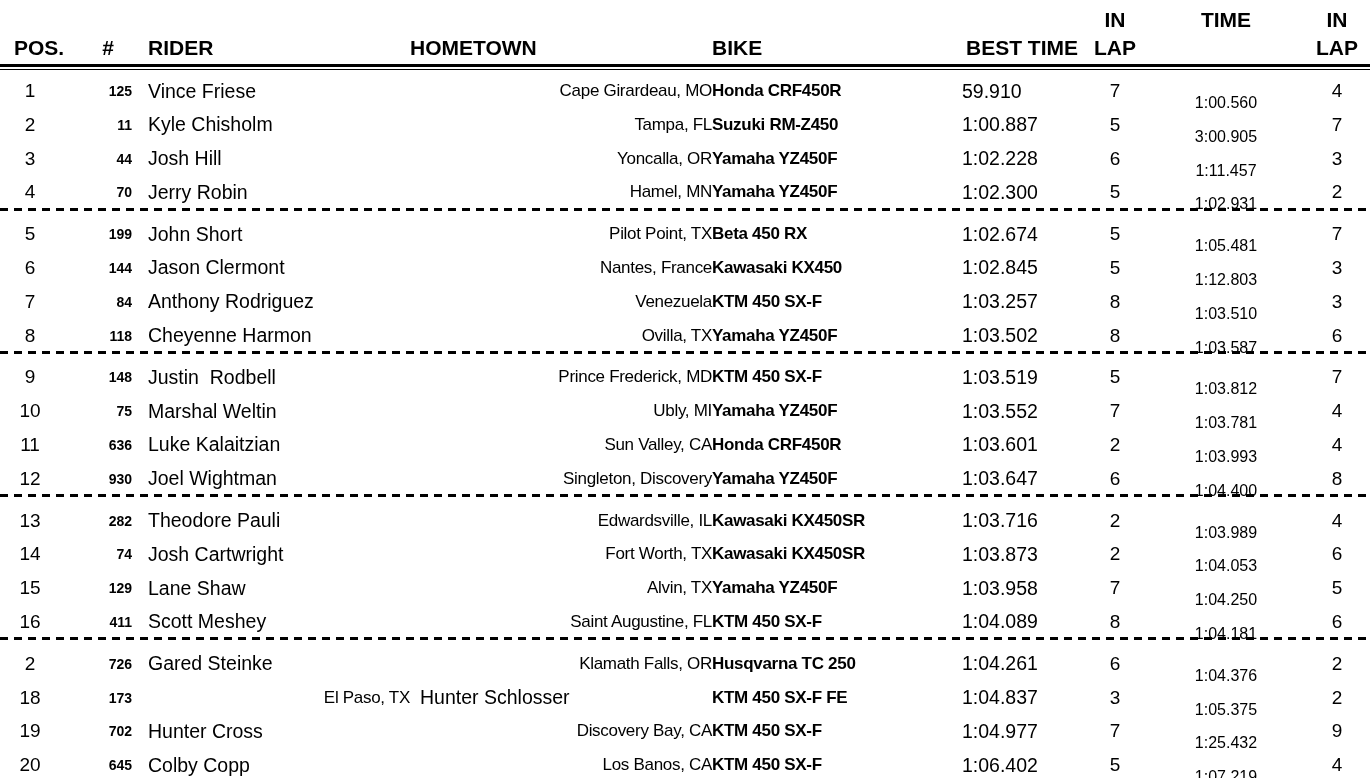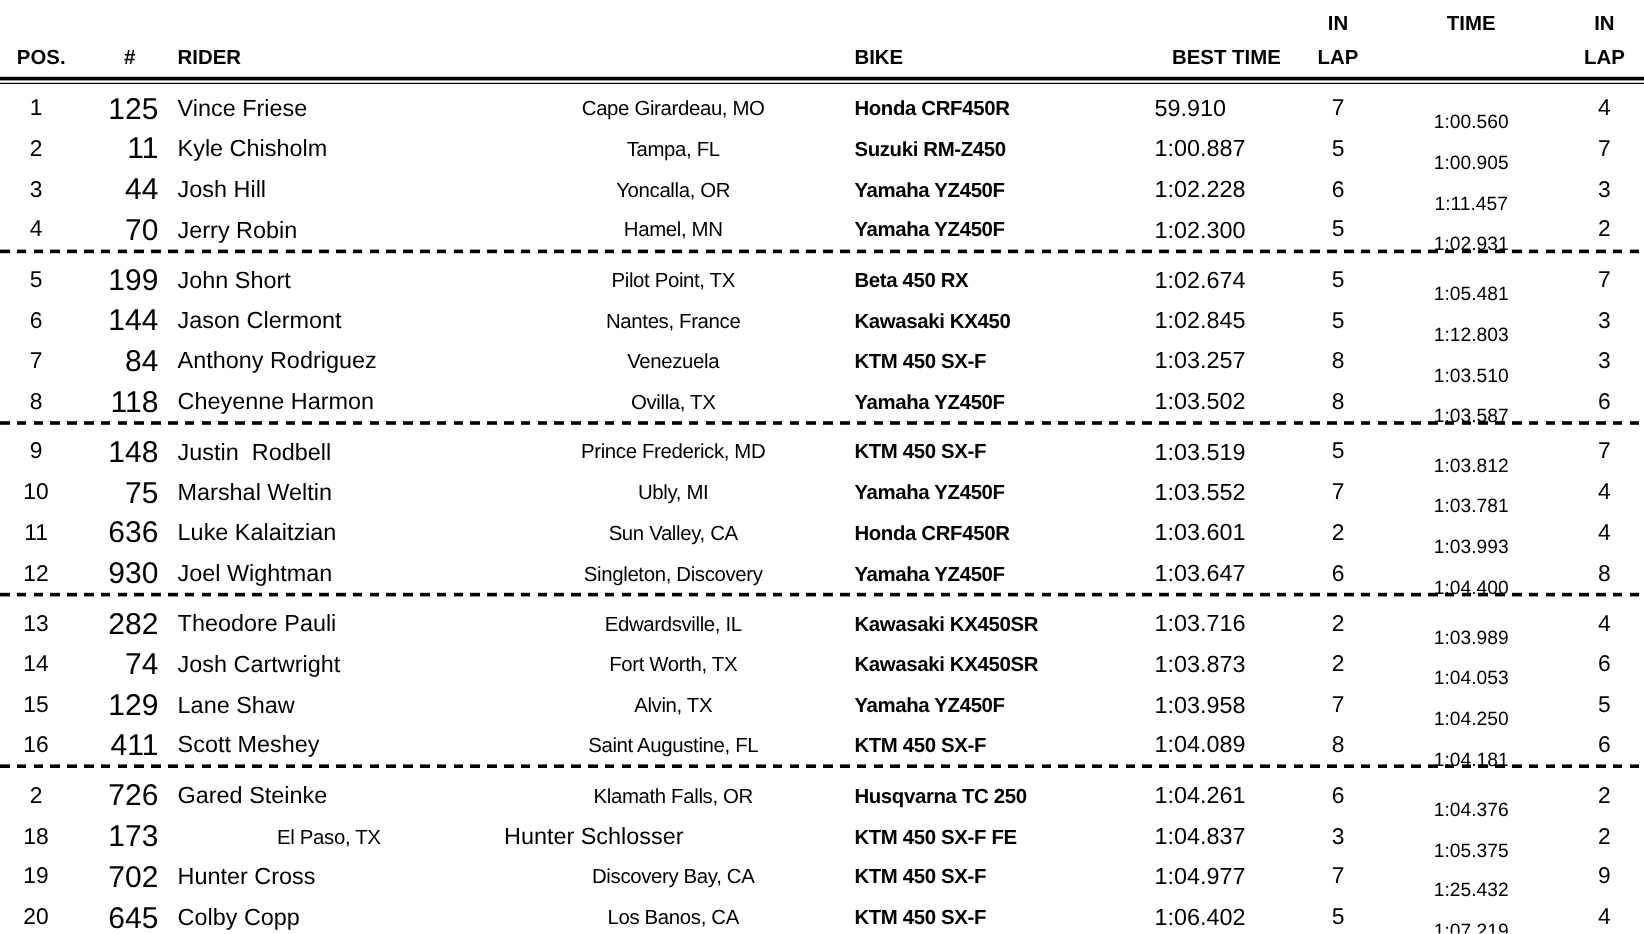--- a/index.html
+++ b/index.html
@@ -22,21 +22,21 @@
     display: grid;
     grid-template-columns: 60px 78px 272px 302px 250px 120px 66px 156px 66px;
     width: 1370px;
   }
   
   .header-block {
     padding-top: 6px;
   }
   .header-cell {
     font-weight: bold;
-    font-size: 17px;
+    font-size: 21px;
     line-height: 28px;
     white-space: nowrap;
   }
   .header-cell div { height: 28px; }
   .hc-pos   { text-align: left; padding-left: 14px; }
   .hc-num   { text-align: center; padding-left: 18px; }
   .hc-rider { text-align: left; padding-left: 10px; }
   .hc-left  { text-align: left; }
   .hc-center{ text-align: center; }
   .header-rule {
@@ -52,23 +52,23 @@
   
   .row {
     height: 33.8px;
     align-items: center;
   }
   .cell {
     white-space: pre;
     overflow: visible;
   }
   .c-pos   { text-align: center; font-size: 19px; }
-  .c-num   { text-align: right;  font-size: 25px; font-weight: normal; padding-right: 6px; }
+  .c-num   { text-align: right;  font-size: 14px; font-weight: bold; padding-right: 6px; }
   .c-rider { text-align: left;   font-size: 19.5px; padding-left: 10px; }
-  .c-town  { text-align: center;   font-size: 17px; letter-spacing: -0.3px; }
+  .c-town  { text-align: right;   font-size: 17px; letter-spacing: -0.3px; }
   .c-bike  { text-align: left;   font-size: 17px; letter-spacing: -0.3px; font-weight: bold; }
   .c-best  { text-align: left; font-size: 19.5px; }
   .c-lap   { text-align: center; font-size: 19px; }
   .c-2nd   { text-align: center; font-size: 16px; margin-top: 24px; }
   
   .dashed-sep {
     height: 8px;
     width: 1370px;
     display: flex;
     align-items: center;
@@ -95,20 +95,21 @@
       <div class="header-cell hc-num">
         <div></div>
         <div>#</div>
       </div>
       <div class="header-cell hc-rider">
         <div></div>
         <div>RIDER</div>
       </div>
       <div class="header-cell hc-left">
         <div></div>
+        <div>HOMETOWN</div>
       </div>
       <div class="header-cell hc-left">
         <div></div>
         <div>BIKE</div>
       </div>
       <div class="header-cell hc-center">
         <div></div>
         <div>BEST TIME</div>
       </div>
       <div class="header-cell hc-center">
@@ -140,21 +141,21 @@
     <div class="cell c-lap">4</div>
   </div>
       <div class="grid-row row">
     <div class="cell c-pos">2</div>
     <div class="cell c-num">11</div>
     <div class="cell c-rider">Kyle Chisholm</div>
     <div class="cell c-town">Tampa, FL</div>
     <div class="cell c-bike">Suzuki RM-Z450</div>
     <div class="cell c-best">1:00.887</div>
     <div class="cell c-lap">5</div>
-    <div class="cell c-2nd">1:00.905</div>
+    <div class="cell c-2nd">3:00.905</div>
     <div class="cell c-lap">7</div>
   </div>
       <div class="grid-row row">
     <div class="cell c-pos">3</div>
     <div class="cell c-num">44</div>
     <div class="cell c-rider">Josh Hill</div>
     <div class="cell c-town">Yoncalla, OR</div>
     <div class="cell c-bike">Yamaha YZ450F</div>
     <div class="cell c-best">1:02.228</div>
     <div class="cell c-lap">6</div>

